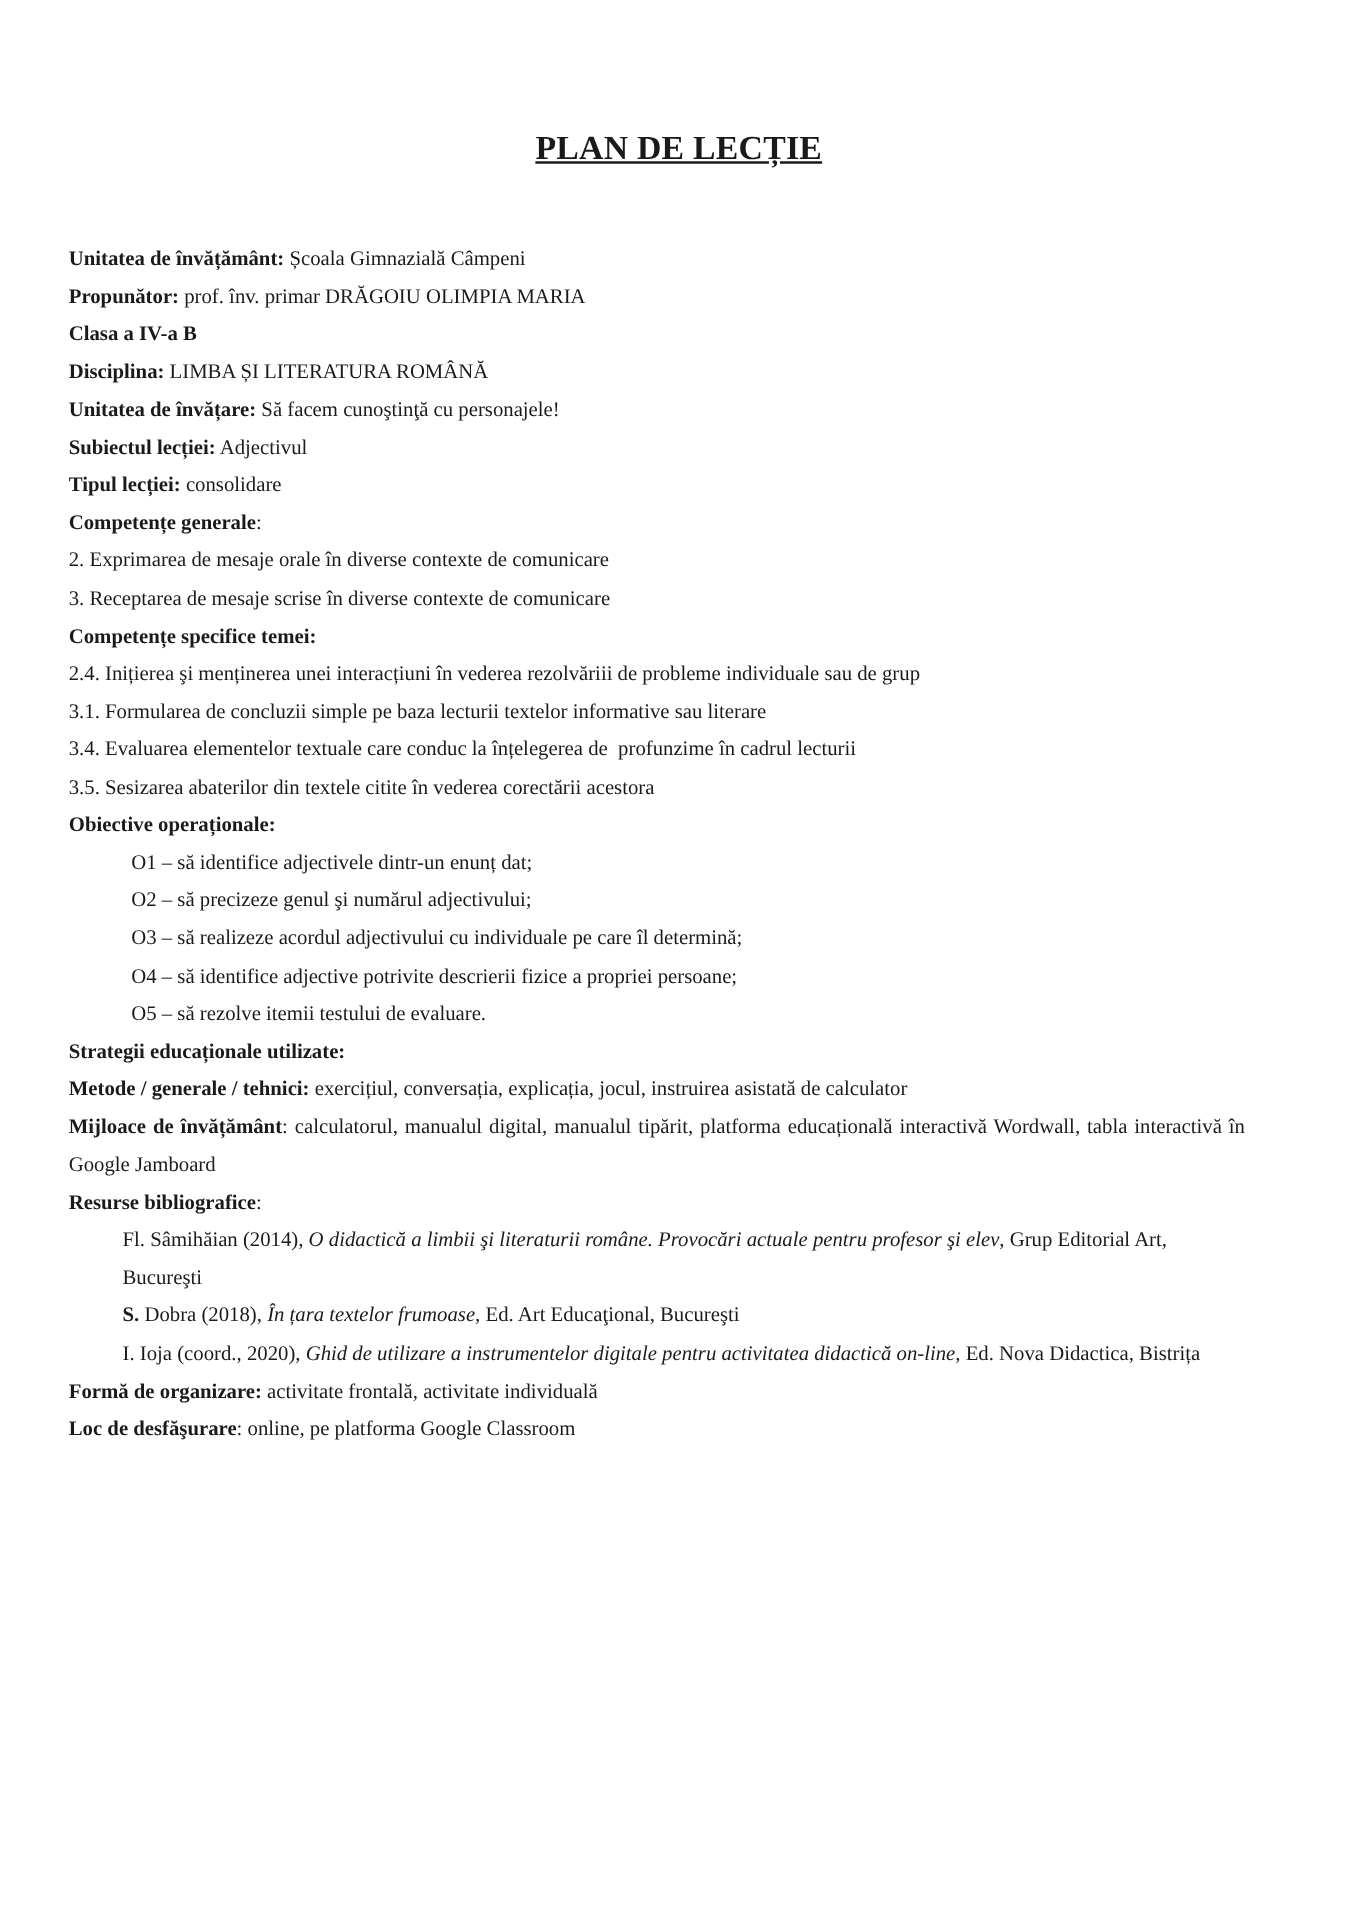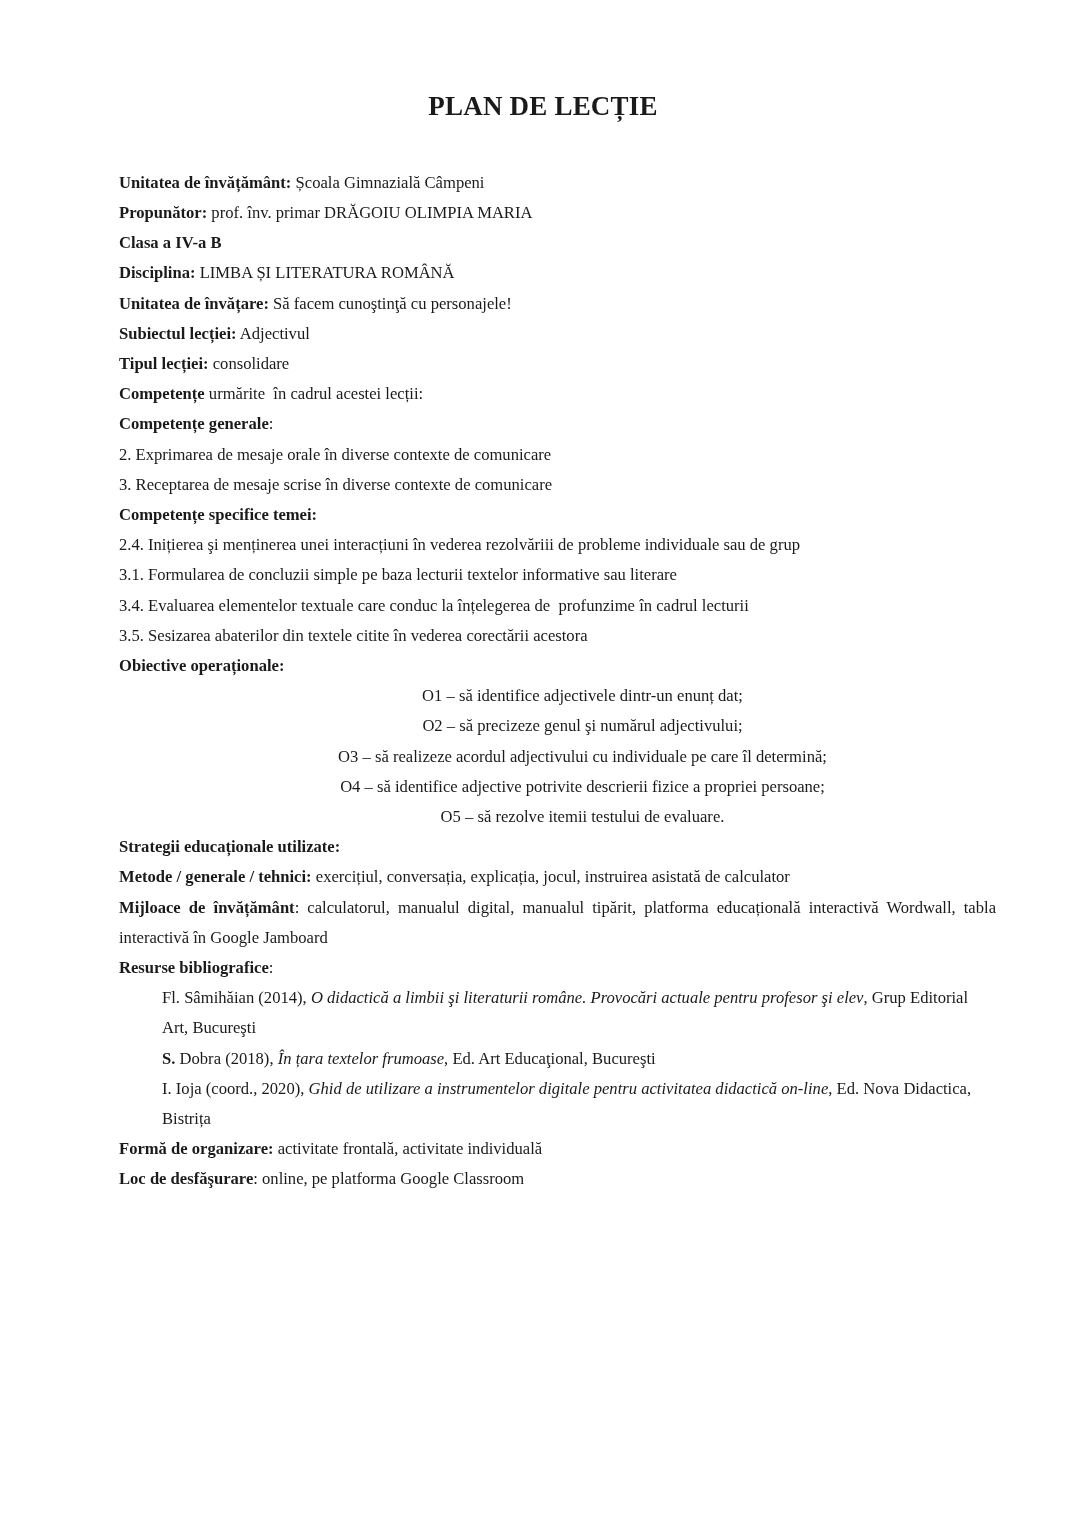--- a/index.html
+++ b/index.html
@@ -20,63 +20,63 @@
     min-height: 1536px;
     box-sizing: border-box;
     padding: 0;
     background: #ffffff;
   }
   .doc-title {
     text-align: center;
     font-size: 27px;
     font-weight: bold;
     letter-spacing: 0.2px;
-    margin: 0;
+    margin: 12px;
     padding-top: 92px;
     line-height: 1.1;
+    text-decoration: underline;
   }
   .body-block {
-    margin-left: 119px;
+    margin-left: 55px;
     margin-right: 90px;
     padding-top: 46px;
   }
   .line {
     font-size: 16.6px;
     line-height: 30.2px;
     margin: 0;
     text-align: left;
     white-space: pre-wrap;
   }
   .line.justify {
     text-align: justify;
     text-justify: inter-word;
   }
   .b { font-weight: bold; }
   .i { font-style: italic; }
-  .indent-o { padding-left: 50px; text-align: center; }
+  .indent-o { padding-left: 50px; }
   .indent-ref { padding-left: 43px; }
 </style>
 </head>
 <body>
 
 <div class="page">
 
   <h1 class="doc-title">PLAN DE LECȚIE</h1>
 
   <div class="body-block">
 
     <div>
       <p class="line"><span class="b">Unitatea de învățământ:</span><span> Școala Gimnazială Câmpeni</span></p>
       <p class="line"><span class="b">Propunător:</span><span> prof. înv. primar DRĂGOIU OLIMPIA MARIA</span></p>
       <p class="line"><span class="b">Clasa a IV-a B</span><span></span></p>
       <p class="line"><span class="b">Disciplina:</span><span> LIMBA ȘI LITERATURA ROMÂNĂ</span></p>
       <p class="line"><span class="b">Unitatea de învățare:</span><span> Să facem cunoştinţă cu personajele!</span></p>
       <p class="line"><span class="b">Subiectul lecției:</span><span> Adjectivul</span></p>
       <p class="line"><span class="b">Tipul lecției:</span><span> consolidare</span></p>
-      <p class="line"><span class="b">Competențe</span><span> urmărite  în cadrul acestei lecții:</span></p>
     </div>
 
     <div>
       <p class="line"><span class="b">Competențe generale</span><span>:</span></p>
       <p class="line">2. Exprimarea de mesaje orale în diverse contexte de comunicare</p>
       <p class="line">3. Receptarea de mesaje scrise în diverse contexte de comunicare</p>
     </div>
 
     <div>
       <p class="line b">Competențe specifice temei:</p>

